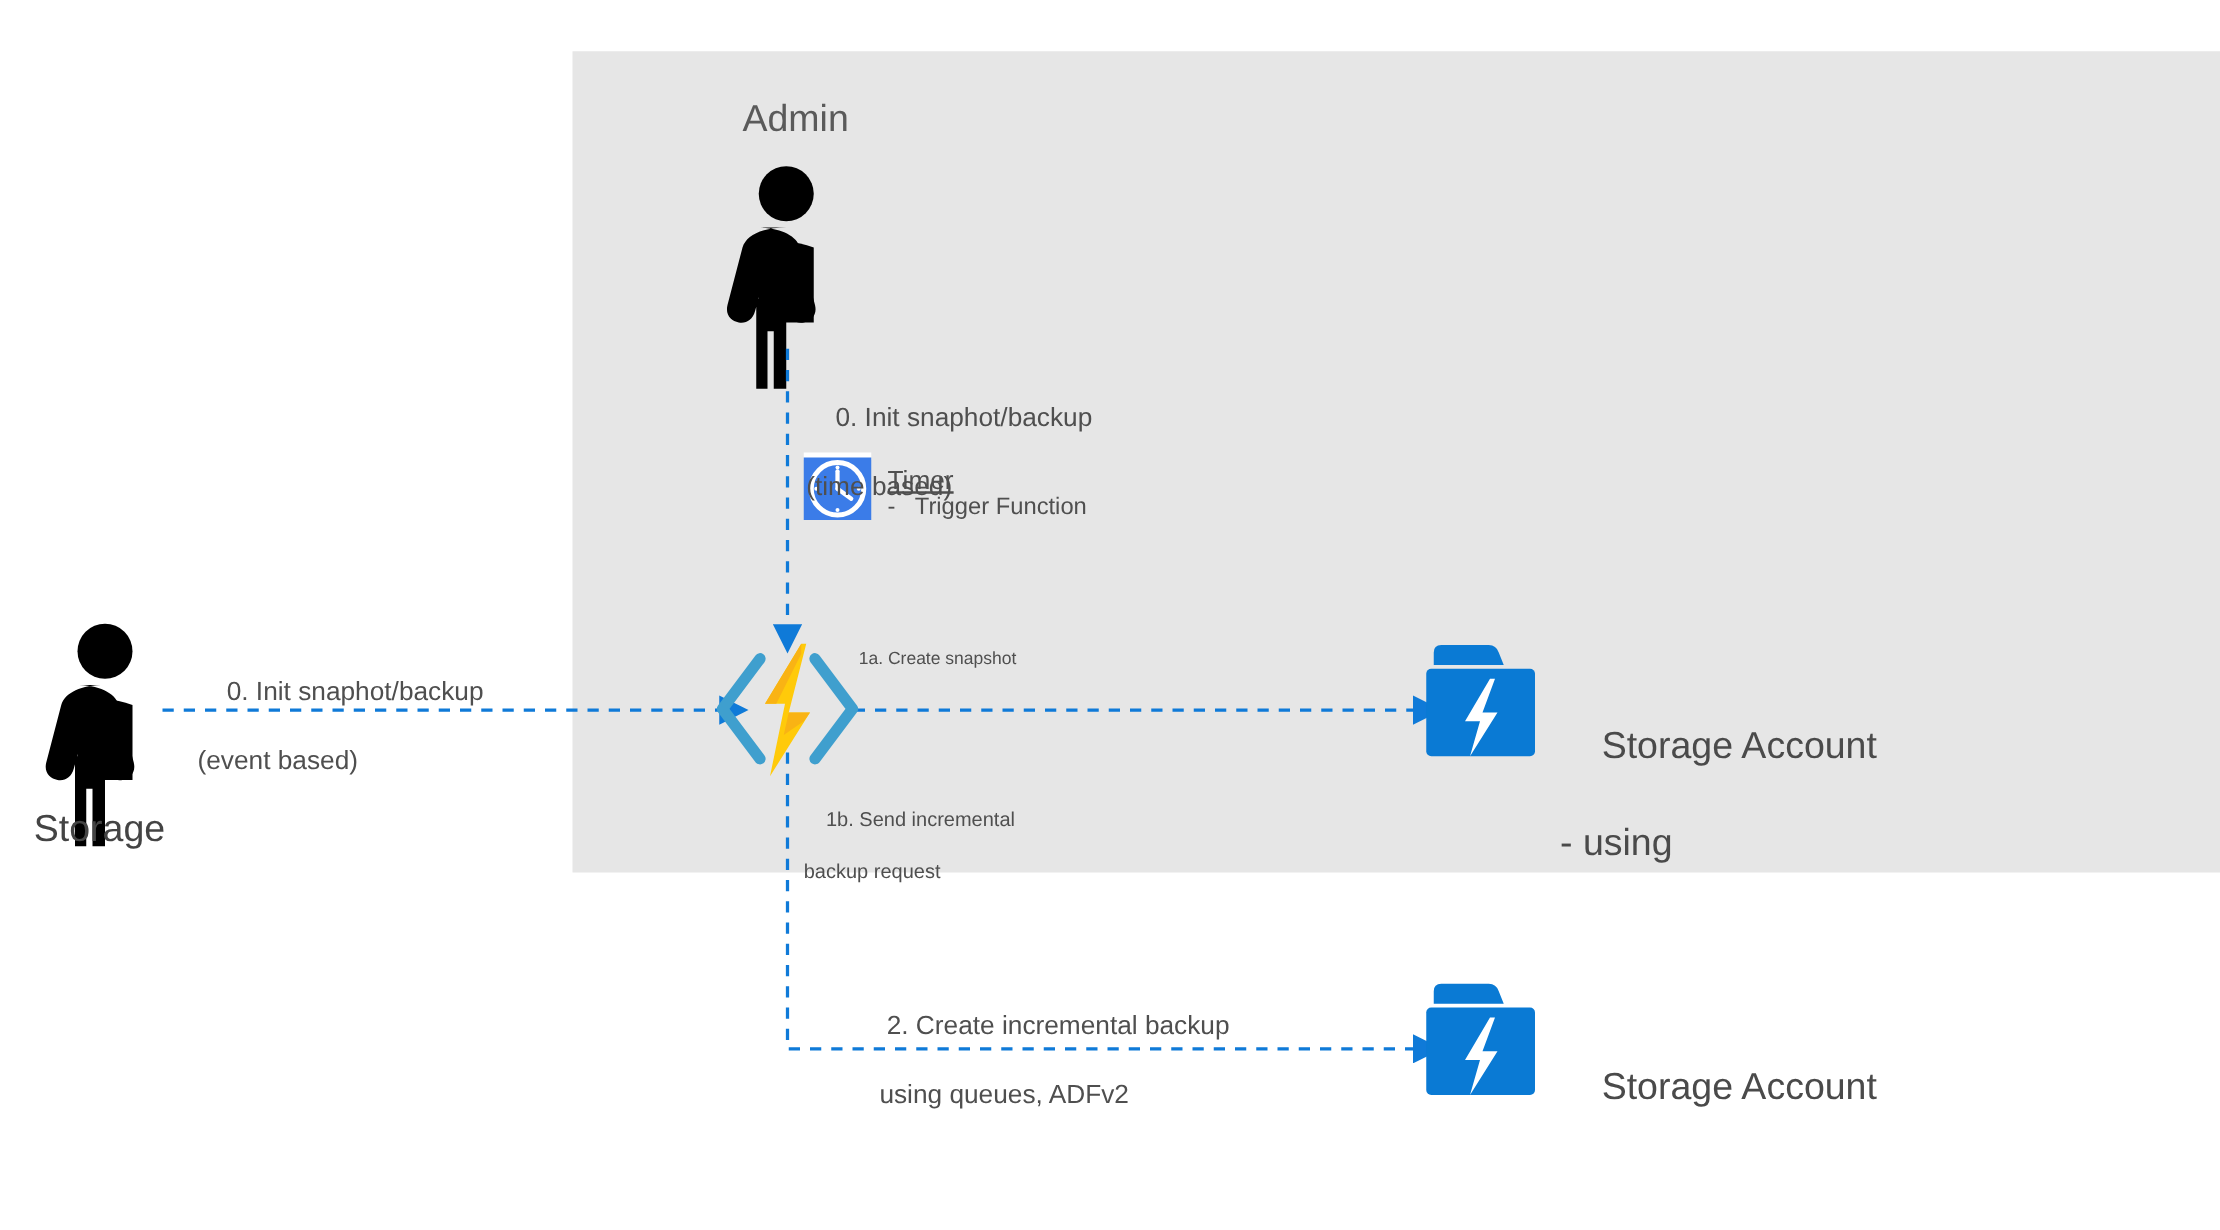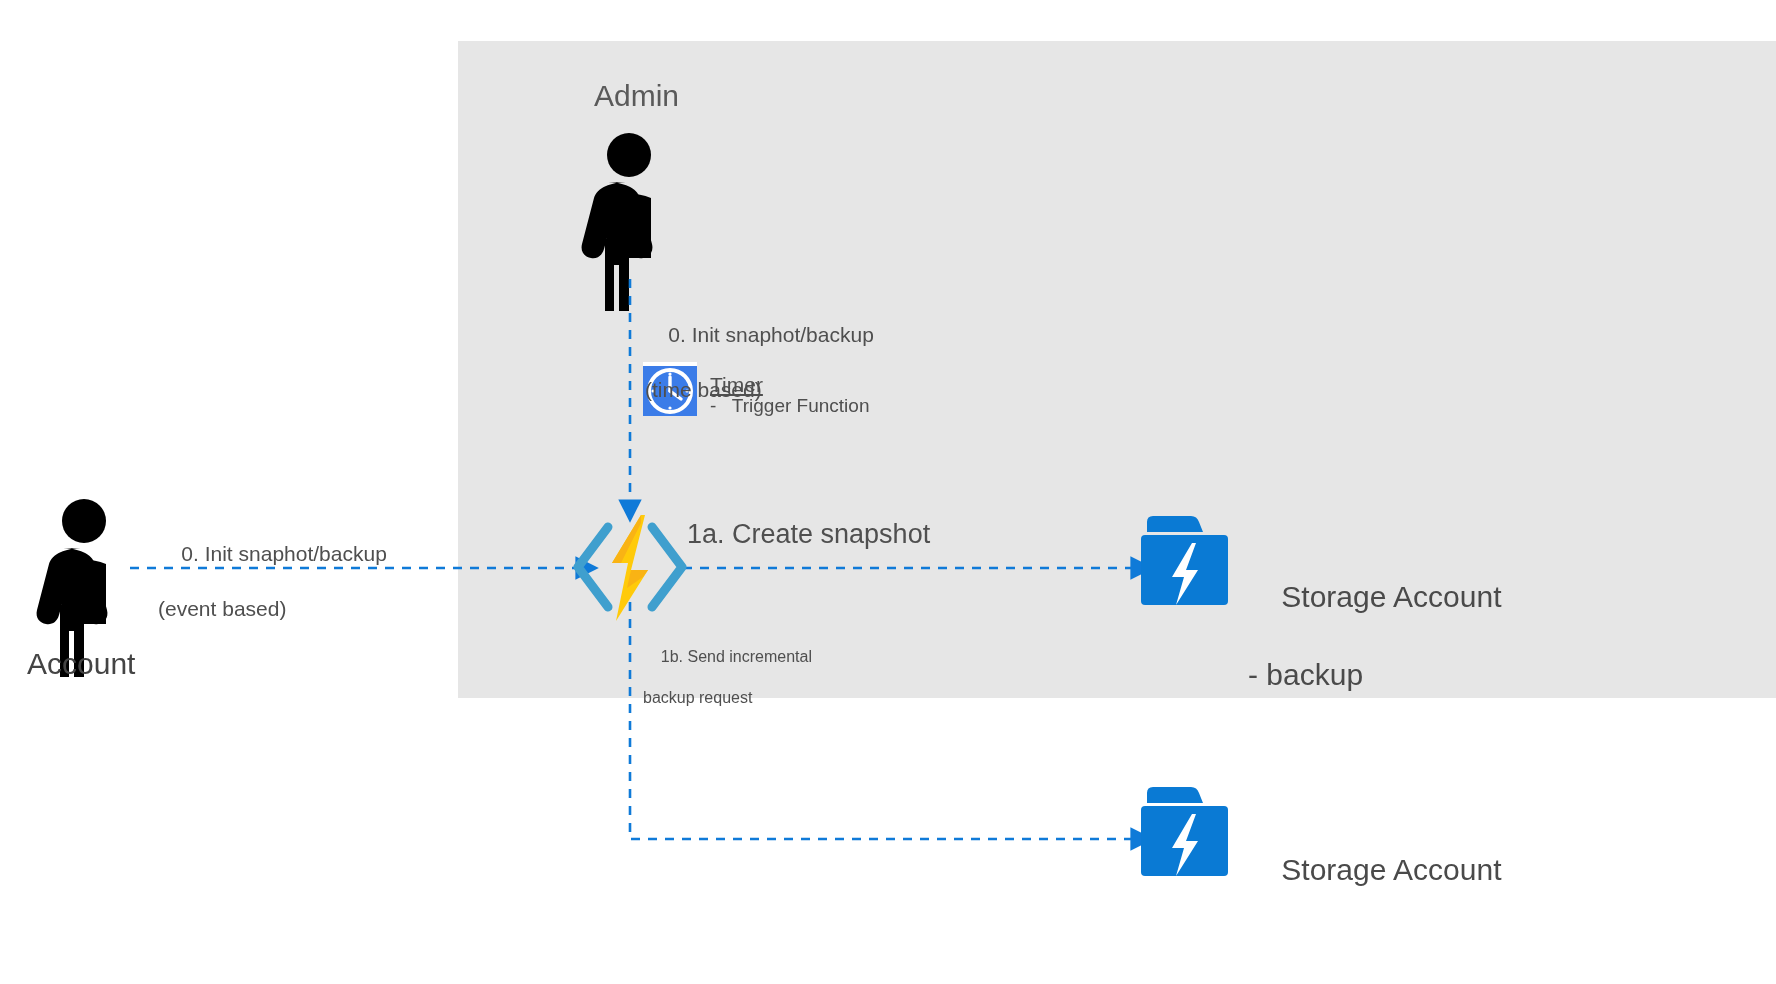--- a/index.html
+++ b/index.html
@@ -80,21 +80,21 @@
   }
   .lbl-timer-sub {
     left: 710px;
     top: 358px;
     font-size: 19px;
     color: #4f4f4f;
   }
   .lbl-1a {
     left: 687px;
     top: 481px;
-    font-size: 27px;
+    font-size: 14px;
     color: #4f4f4f;
   }
   .lbl-1b {
     left: 643px;
     top: 590px;
     font-size: 16px;
     color: #4f4f4f;
   }
   .lbl-2 {
     left: 686px;
@@ -188,21 +188,21 @@
 
     <g>
       <path d="M1147,757 q0,-6 6,-6 l 38,0 q6,0 8,6 l 4,10 l -56,0 z" fill="#0a7ad4"></path>
       <rect x="1141" y="770" width="87" height="70" rx="4" fill="#0a7ad4"></rect>
       <path d="M1192,778 L1172,812 L1184,812 L1176,840 L1198,805 L1186,805 L1196,778 z" fill="#ffffff"></path>
     </g>
   </svg>
 
   <div class="label lbl-admin">Admin</div>
 
-  <div class="label lbl-producer">Account</div>
+  <div class="label lbl-producer">Storage</div>
 
 
   <div class="label lbl-init-time">
     <span>0. Init snaphot/backup</span>
     <span class="lbl-line2">(time based)</span>
   </div>
 
   <div class="label lbl-init-event">
     <span>0. Init snaphot/backup</span>
     <span class="lbl-line2">(event based)</span>
@@ -211,23 +211,27 @@
   <div class="label lbl-timer-name">Timer</div>
   <div class="label lbl-timer-sub">-   Trigger Function</div>
 
   <div class="label lbl-1a">1a. Create snapshot</div>
 
   <div class="label lbl-1b">
     <span>1b. Send incremental</span>
     <span class="lbl-line2">backup request</span>
   </div>
 
+  <div class="label lbl-2">
+    <span>2. Create incremental backup</span>
+    <span class="lbl-line2">   using queues, ADFv2</span>
+  </div>
 
   <div class="label lbl-sa-source">
     <span>Storage Account</span>
-    <span class="lbl-line2">- backup</span>
+    <span class="lbl-line2">- using</span>
   </div>
 
   <div class="label lbl-sa-backup">
     <span>Storage Account</span>
   </div>
 
 </div>
 
 </body></html>

